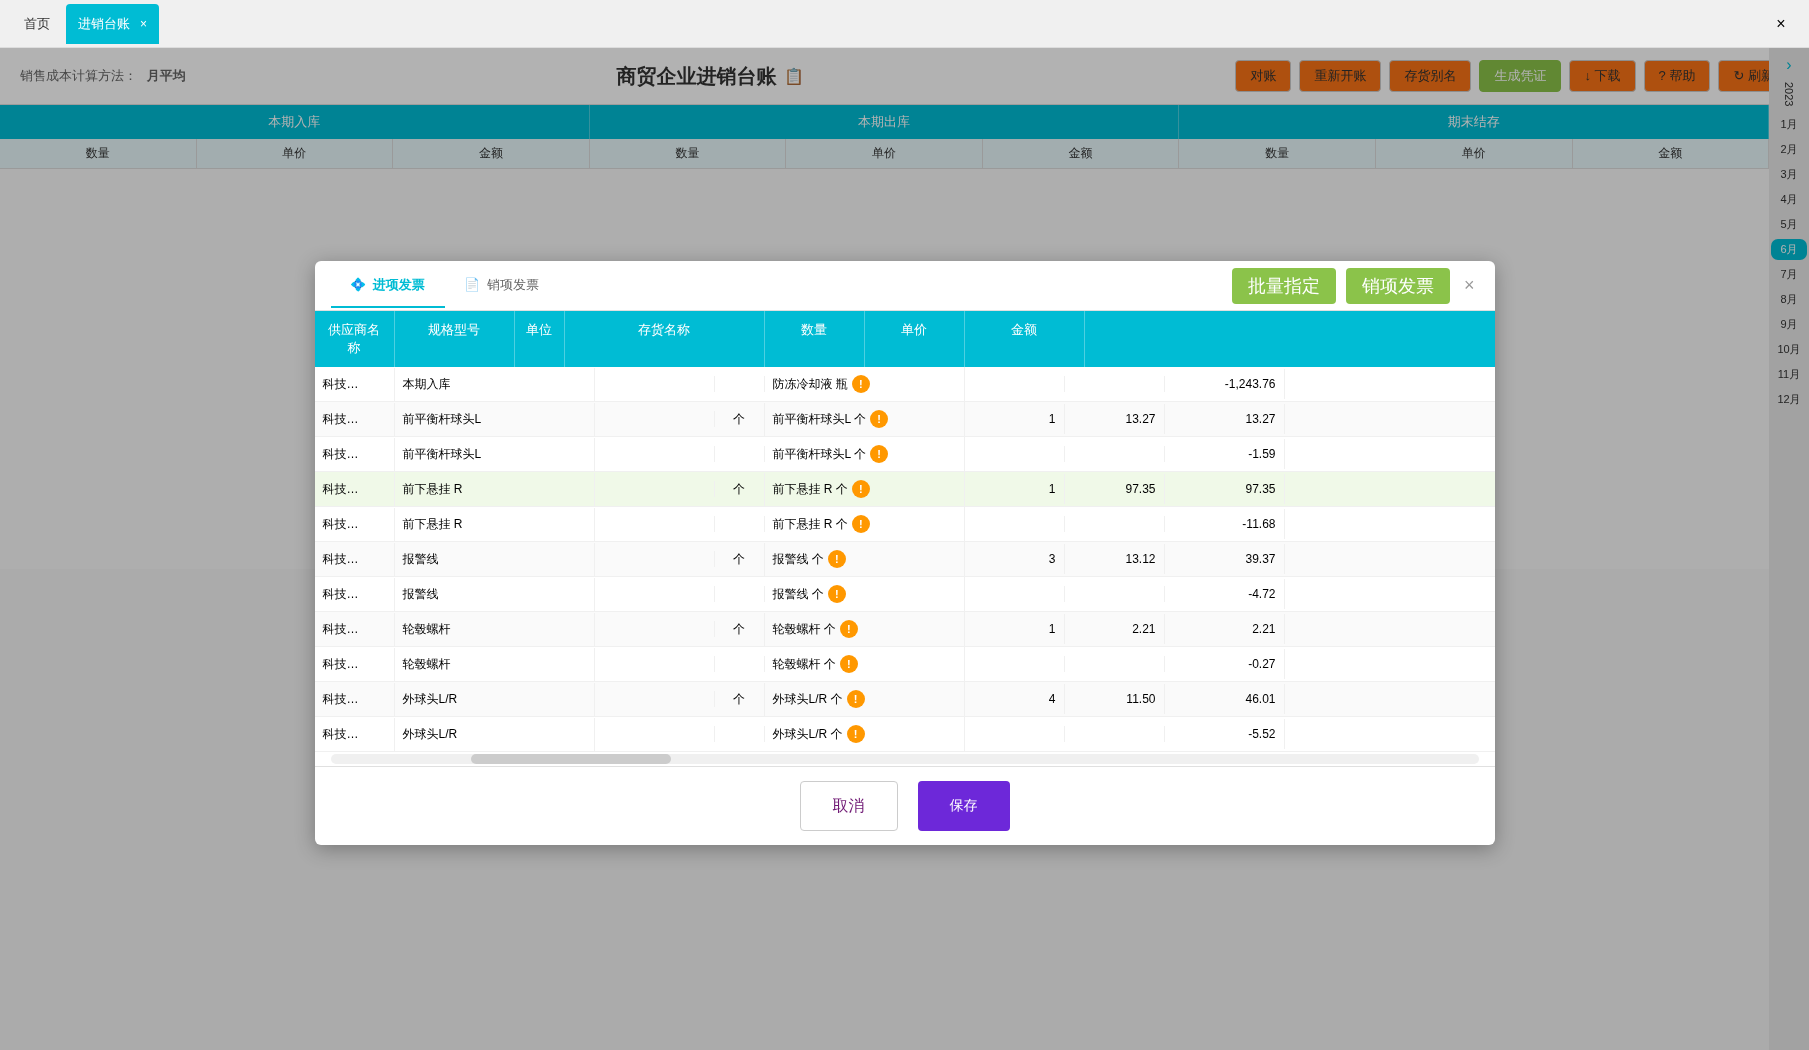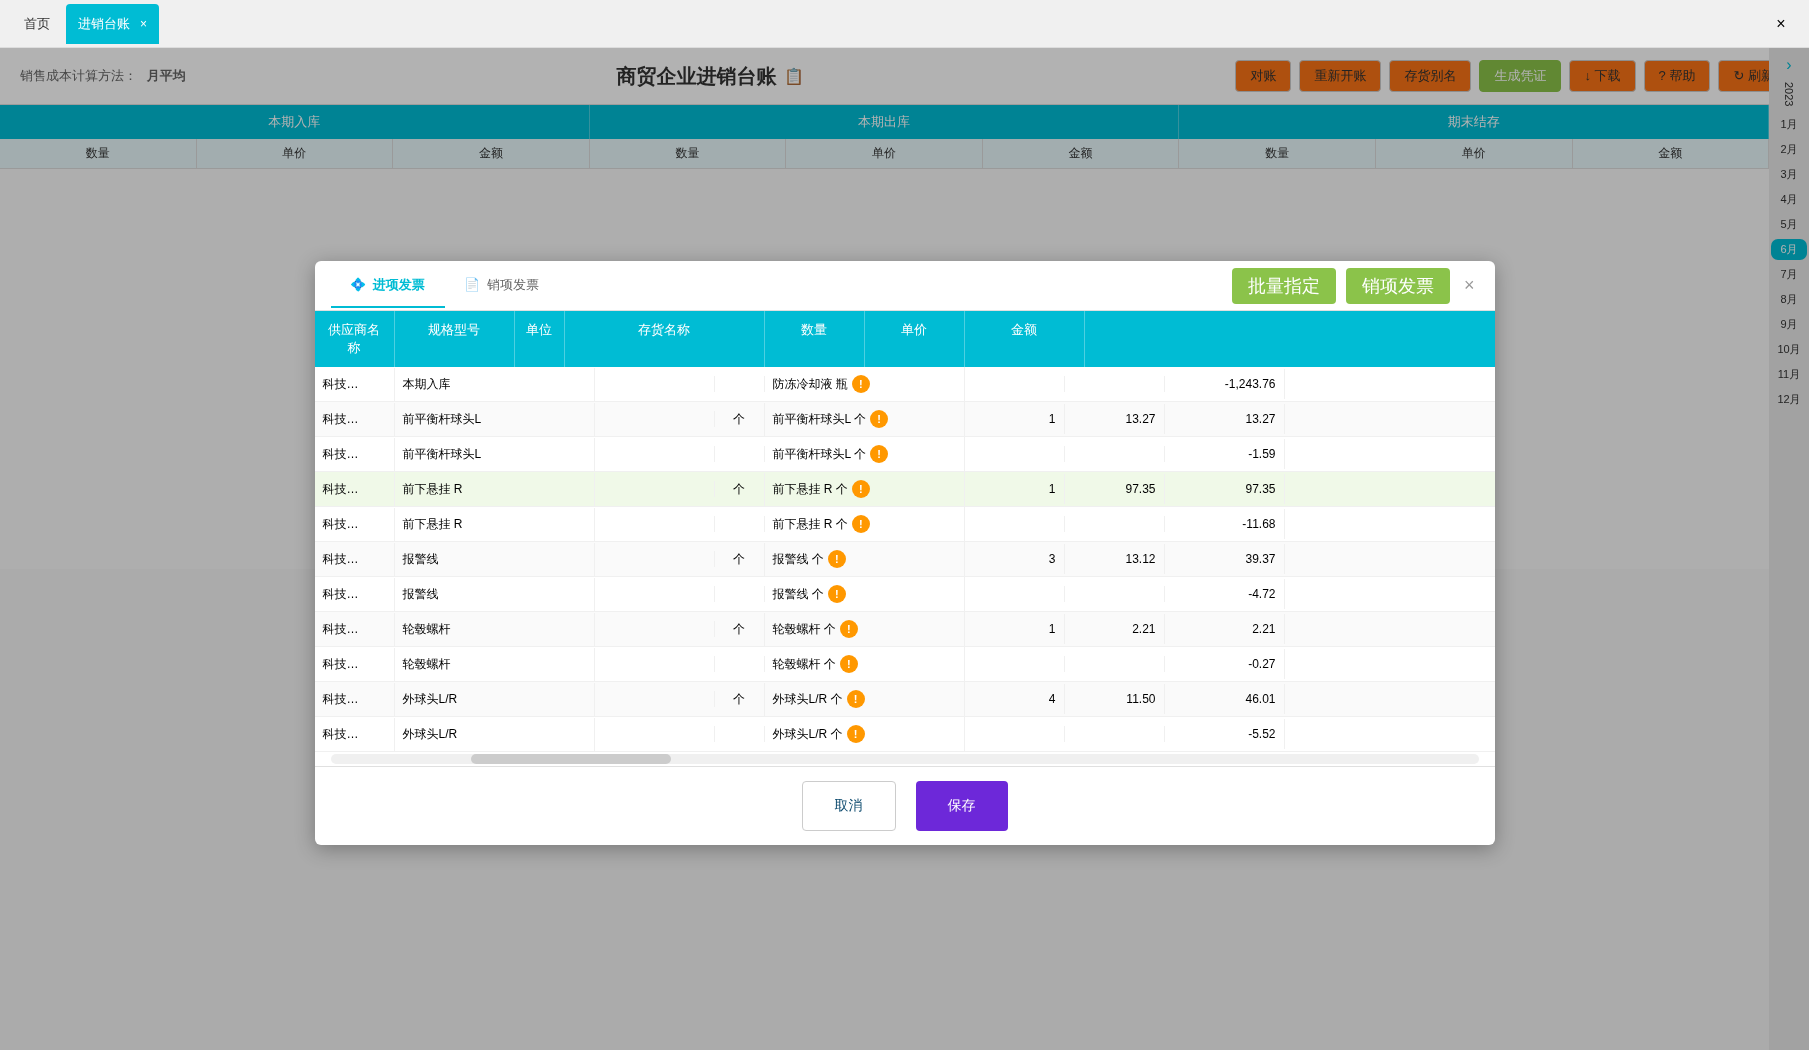--- a/index.html
+++ b/index.html
@@ -54,21 +54,21 @@
     .col-product { width: 200px; }
     .col-spec { width: 120px; }
     .col-unit { width: 50px; }
     .col-stock { width: 200px; }
     .col-qty { width: 100px; }
     .col-price { width: 100px; }
     .col-amount { width: 120px; }
 
     
     .modal-footer { display: flex; justify-content: center; gap: 20px; padding: 14px; border-top: 1px solid #e0e0e0; }
-    .btn-cancel { padding: 8px 32px; border-radius: 4px; border: 1px solid #ccc; background: #fff; cursor: pointer; font-size: 14px; color: #0c4a6e; }
+    .btn-cancel { padding: 8px 32px; border-radius: 4px; border: 1px solid #ccc; background: #fff; cursor: pointer; font-size: 16px; color: #701a75; }
     .btn-save { padding: 16px 32px; border-radius: 4px; border: none; background: #6d28d9; color: #fff; cursor: pointer; font-size: 14px; }
 
     
     .modal-scrollbar { height: 10px; background: #f0f0f0; border-radius: 5px; margin: 2px 16px; position: relative; }
     .modal-scrollbar-thumb { position: absolute; left: 140px; width: 200px; height: 10px; background: #ccc; border-radius: 5px; }
     .bg-section-header { display: flex; background: #00bcd4; }
     .bg-section-header-cell { flex: 1; text-align: center; padding: 8px; color: #fff; font-size: 13px; border-right: 1px solid rgba(255,255,255,0.3); }
     .bg-col-headers { display: flex; background: #e8f8fb; border-bottom: 1px solid #ddd; }
     .bg-col-cell { flex: 1; text-align: center; padding: 6px; color: #333; font-size: 12px; border-right: 1px solid #ddd; }
     .right-month-panel { position: absolute; right: 0; top: 0; bottom: 0; width: 40px; background: #e8e8e8; display: flex; flex-direction: column; align-items: center; padding: 8px 0; gap: 4px; }

